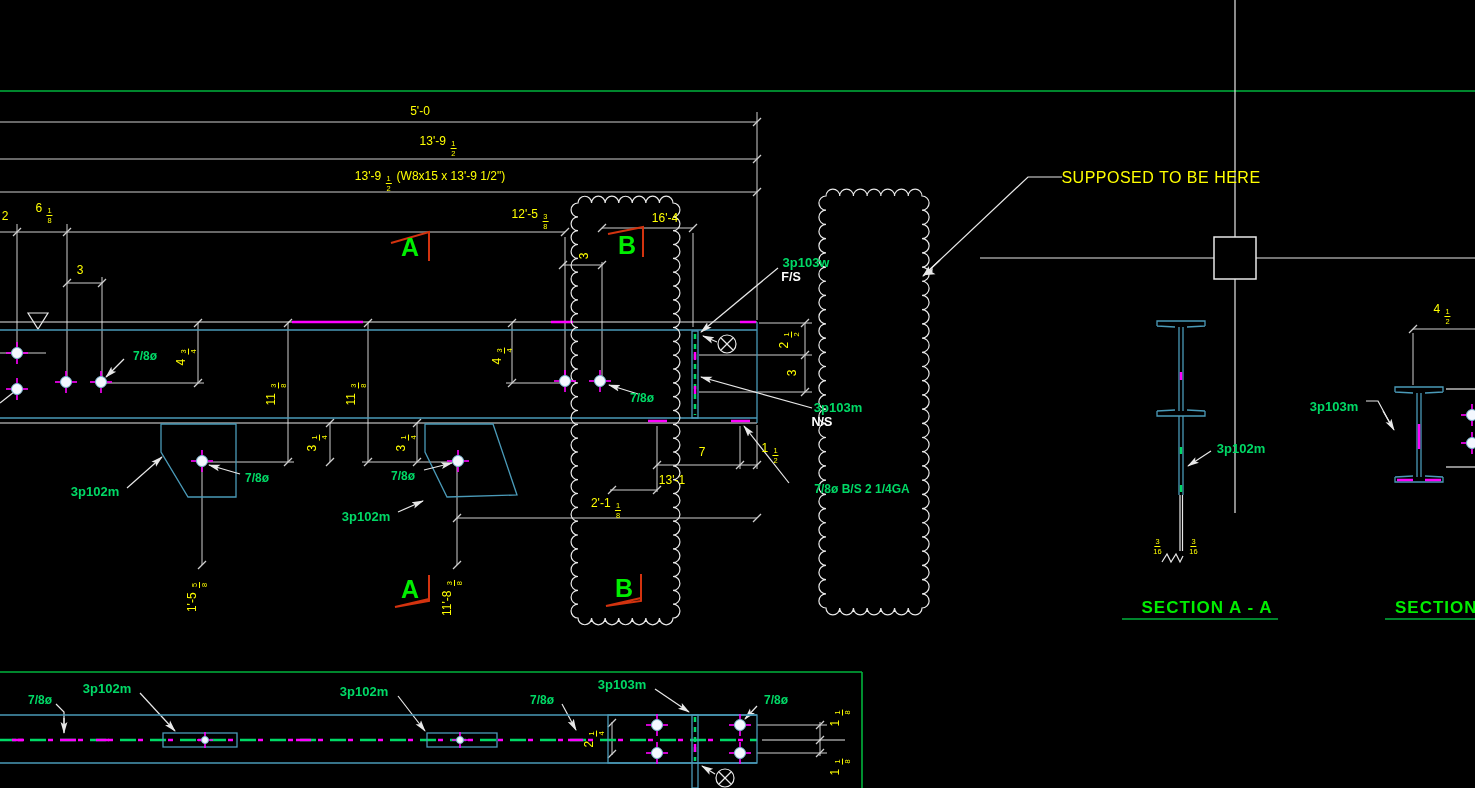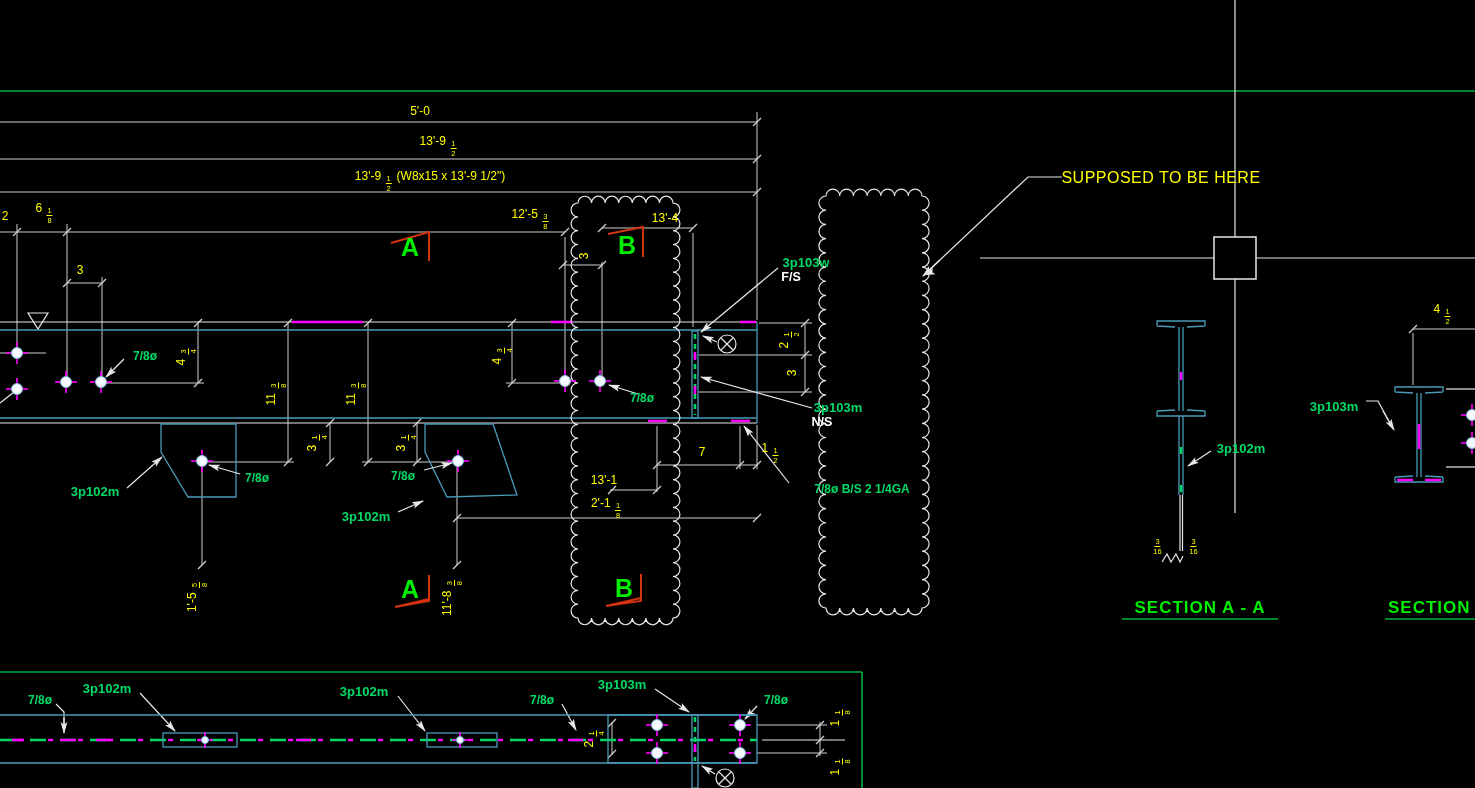--- a/index.html
+++ b/index.html
@@ -19,21 +19,21 @@
   .sr{stroke:var(--red);stroke-width:2;fill:none;}
   .lbl{position:absolute;transform:translate(-50%,-50%);white-space:nowrap;
        font-size:12px;line-height:1;}
   .lbl.left{transform:translate(0,-50%);}
   .rot{transform:translate(-50%,-50%) rotate(-90deg);}
   .dim{color:var(--yel);}
   .gl{color:var(--lgrn);font-weight:bold;}
   .glb{color:var(--lgrn);font-weight:bold;font-size:13px;}
   .wb{color:#fff;font-weight:bold;font-size:12.5px;}
   .ann{color:var(--yel);font-weight:normal;font-size:16px;letter-spacing:.5px;}
-  .ttl{color:var(--tgrn);font-weight:bold;font-size:17px;letter-spacing:1px;}
+  .ttl{color:var(--tgrn);font-weight:bold;font-size:17px;letter-spacing:1px;margin-left:7px;}
   .mk{color:var(--tgrn);font-weight:bold;font-size:25px;}
   .stk{display:inline-flex;flex-direction:column;align-items:center;
        vertical-align:-15%;font-size:0.62em;line-height:1;margin-left:1px;}
   .stk .n{border-bottom:1px solid currentColor;padding:0 1px 0.5px;}
   .stk .d{padding-top:0.5px;}
   .note{margin-left:5px;}
 </style>
 </head>
 <body>
 
@@ -381,21 +381,21 @@
   <div class="lbl dim" style="left:44px;top:213px"><span class="frac">6 <span class="stk">
             <span class="n">1</span>
             <span class="d">8</span>
           </span></span></div>
   <div class="lbl dim" style="left:80px;top:270px"><span class="frac">3</span></div>
 
   <div class="lbl dim" style="left:530px;top:219px"><span class="frac">12'-5 <span class="stk">
             <span class="n">3</span>
             <span class="d">8</span>
           </span></span></div>
-  <div class="lbl dim" style="left:665px;top:218px"><span class="frac">13'-4</span></div>
+  <div class="lbl dim" style="left:665px;top:218px"><span class="frac">16'-4</span></div>
   <div class="lbl dim rot" style="left:584px;top:256px"><span class="frac">3</span></div>
   <div class="lbl dim rot" style="left:186px;top:357px"><span class="frac">4 <span class="stk">
             <span class="n">3</span>
             <span class="d">4</span>
           </span></span></div>
   <div class="lbl dim rot" style="left:502px;top:356px"><span class="frac">4 <span class="stk">
             <span class="n">3</span>
             <span class="d">4</span>
           </span></span></div>
   <div class="lbl dim rot" style="left:276px;top:394px"><span class="frac">11 <span class="stk">
@@ -417,21 +417,21 @@
   <div class="lbl dim rot" style="left:789px;top:340px"><span class="frac">2 <span class="stk">
             <span class="n">1</span>
             <span class="d">2</span>
           </span></span></div>
   <div class="lbl dim rot" style="left:792px;top:373px"><span class="frac">3</span></div>
   <div class="lbl dim" style="left:702px;top:452px"><span class="frac">7</span></div>
   <div class="lbl dim" style="left:770px;top:453px"><span class="frac">1 <span class="stk">
             <span class="n">1</span>
             <span class="d">2</span>
           </span></span></div>
-  <div class="lbl dim" style="left:604px;top:480px"><span class="frac">13'-1</span></div>
+  <div class="lbl dim" style="left:672px;top:480px"><span class="frac">13'-1</span></div>
   <div class="lbl dim" style="left:606px;top:508px"><span class="frac">2'-1 <span class="stk">
             <span class="n">1</span>
             <span class="d">8</span>
           </span></span></div>
   <div class="lbl dim rot" style="left:197px;top:597px"><span class="frac">1'-5 <span class="stk">
             <span class="n">5</span>
             <span class="d">8</span>
           </span></span></div>
   <div class="lbl dim rot" style="left:452px;top:598px"><span class="frac">11'-8 <span class="stk">
             <span class="n">3</span>

